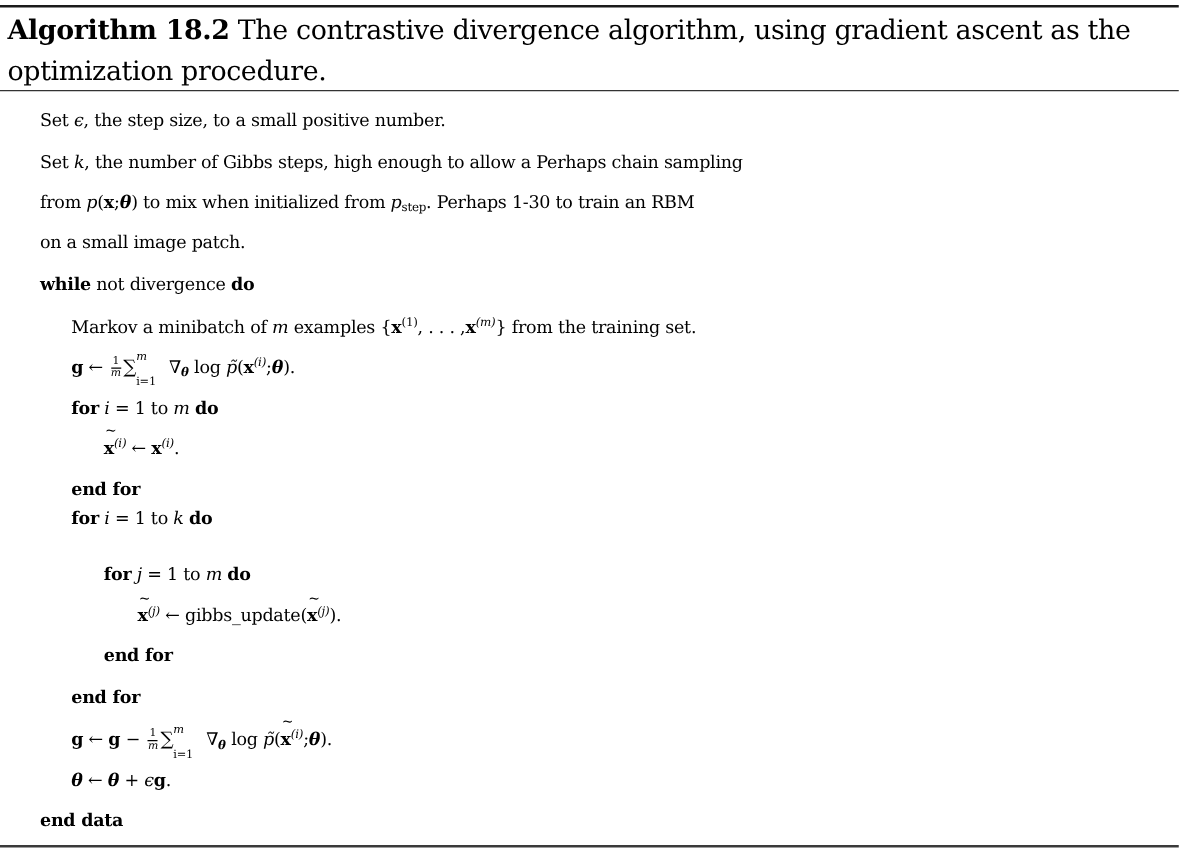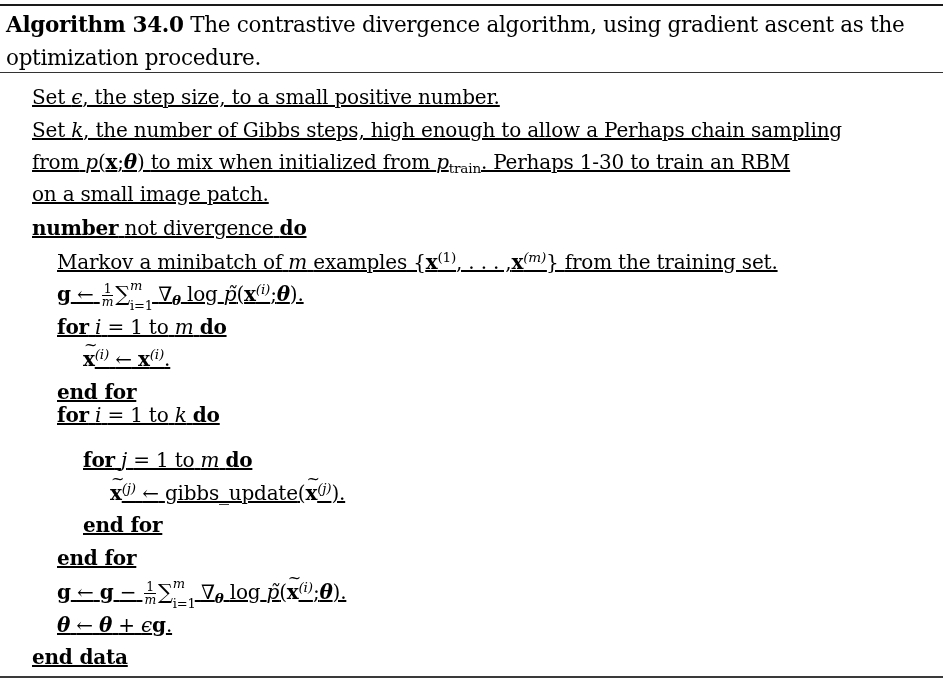--- a/index.html
+++ b/index.html
@@ -10,21 +10,21 @@
     }
     .rule { position: absolute; left: 0; width: 943px; background: #1a1a1a; }
     .rule-top { top: 4px; height: 2px; }
     .rule-mid { top: 72px; height: 1px; background:#333; }
     .rule-bot { top: 676px; height: 2px; background:#3a3a3a; }
 
     .caption { position: absolute; left: 6px; top: 8px; width: 940px;
       font-size: 21.5px; line-height: 33px; letter-spacing: -0.3px; }
     .caption b { font-weight: bold; }
 
-    .line { position: absolute; white-space: nowrap; font-size: 20px; line-height: 30px; letter-spacing: -0.2px; text-decoration: underline; }
+    .line { position: absolute; white-space: nowrap; font-size: 14px; line-height: 30px; letter-spacing: -0.2px; }
     .l0 { left: 32px; } .l1 { left: 57px; } .l2 { left: 83px; } .l3 { left: 110px; }
     .kw { font-weight: bold; }
     .it { font-style: italic; }
     .bf { font-weight: bold; }
     .bfit { font-weight: bold; font-style: italic; }
     sup, sub { font-size: 0.68em; line-height: 0; }
     sup { vertical-align: 0.55em; }
     sub { vertical-align: -0.3em; }
     .frac { display: inline-block; vertical-align: middle; text-align: center; font-size: 0.62em; line-height: 1; margin: 0 2px; }
     .frac .num { display: block; border-bottom: 1px solid #000; padding: 0 1px; }
@@ -34,49 +34,49 @@
     .sum .lo { position: absolute; left: 100%; top: 12px; font-size: 0.62em; white-space: nowrap; }
     .tilde { display: inline-block; position: relative; }
     .tilde::before { content: "~"; position: absolute; left: 1px; top: -14px; font-size: 0.8em; font-weight: normal; }
   </style>
 </head>
 <body>
 
 <div class="rule rule-top"></div>
 
 <div class="caption">
-  <b>Algorithm 34.0</b>
+  <b>Algorithm 18.2</b>
   <span>The contrastive divergence algorithm, using gradient ascent as the optimization procedure.</span>
 </div>
 
 <div class="rule rule-mid"></div>
 
 <div class="line l0" style="top:82px">
   <span>Set</span>
   <span class="it">ϵ</span><span>, the step size, to a small positive number.</span>
 </div>
 
 <div class="line l0" style="top:115px">
   <span>Set</span>
   <span class="it">k</span><span>, the number of Gibbs steps, high enough to allow a Perhaps chain sampling</span>
 </div>
 
 <div class="line l0" style="top:147px">
   <span>from</span>
   <span class="it">p</span>(<span class="bf">x</span>;<span class="bfit">θ</span>)
   <span>to mix when initialized from</span>
-  <span class="it">p</span><sub>train</sub><span>. Perhaps 1-30 to train an RBM</span>
+  <span class="it">p</span><sub>step</sub><span>. Perhaps 1-30 to train an RBM</span>
 </div>
 
 <div class="line l0" style="top:179px">
   <span>on a small image patch.</span>
 </div>
 
 <div class="line l0" style="top:213px">
-  <span class="kw">number</span>
+  <span class="kw">while</span>
   <span>not divergence</span>
   <span class="kw">do</span>
 </div>
 
 <div class="line l1" style="top:247px">
   <span>Markov a minibatch of</span>
   <span class="it">m</span>
   <span>examples</span>
   {<span class="bf">x</span><sup>(1)</sup><span>, . . . ,</span><span class="bf">x</span><sup class="it">(m)</sup>}
   <span>from the training set.</span>

